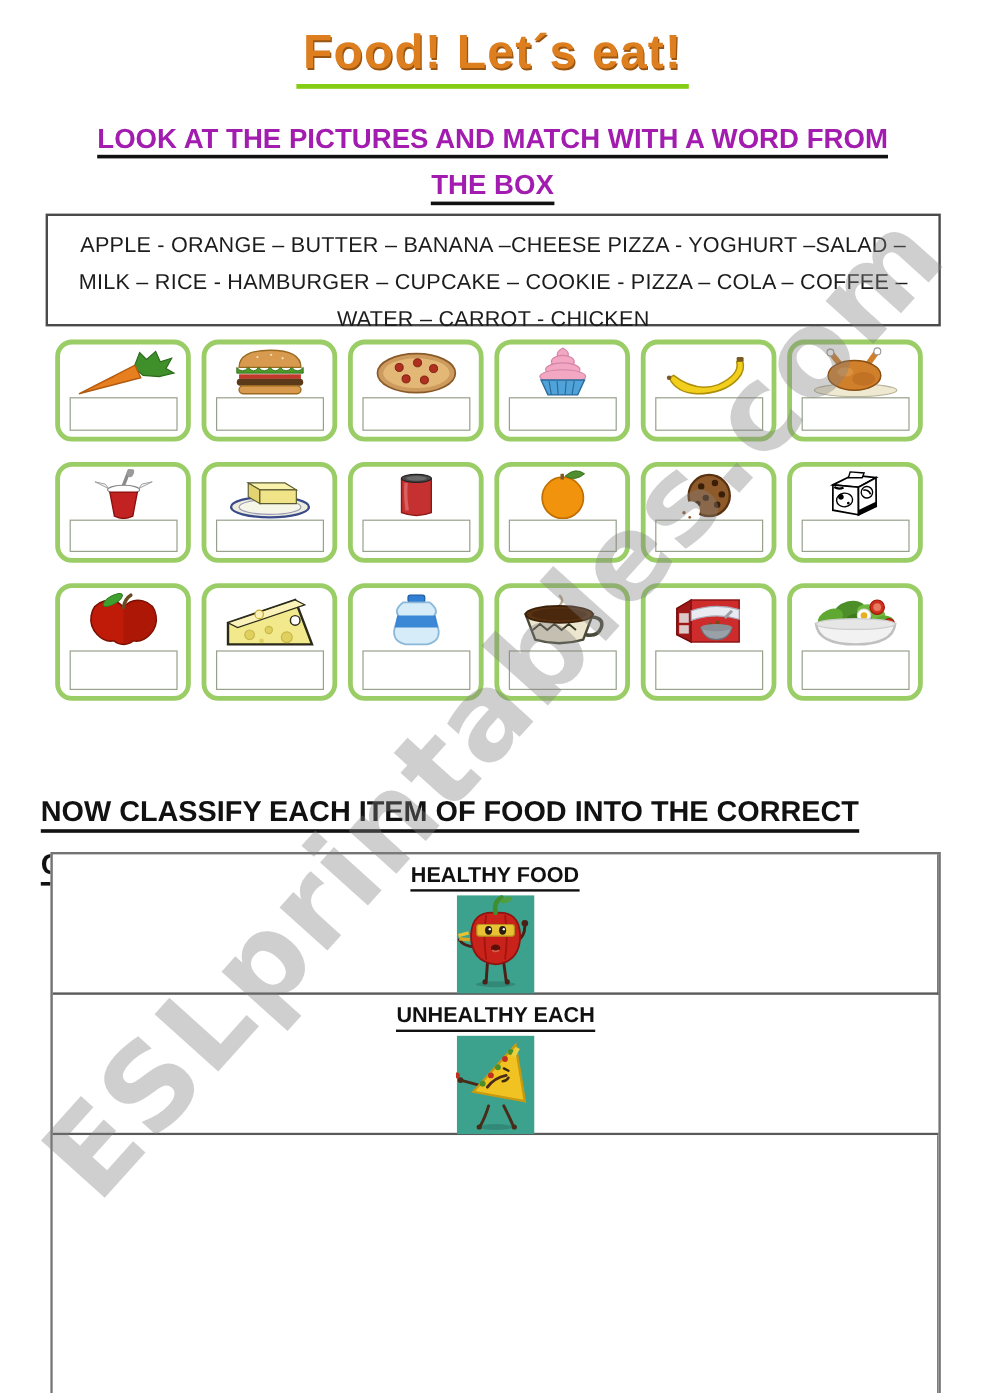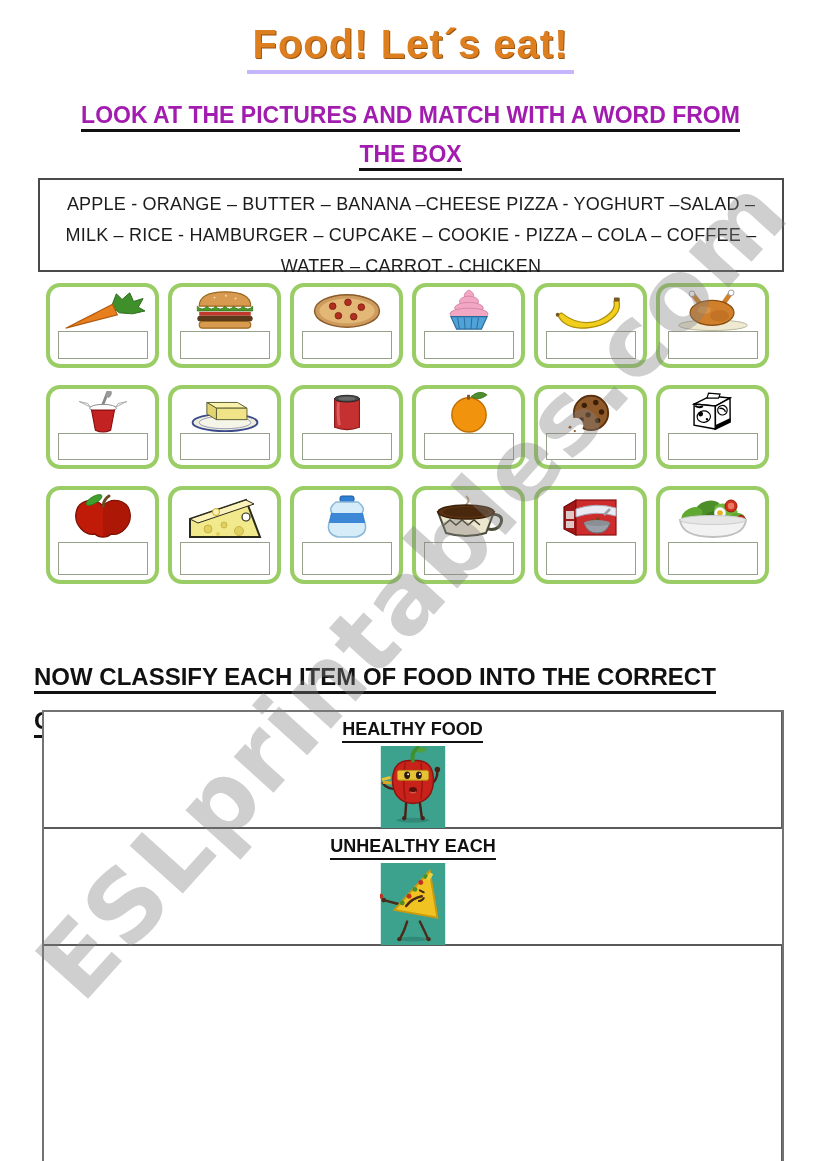--- a/index.html
+++ b/index.html
@@ -11,21 +11,21 @@
     position:absolute; top:588px; left:412px; z-index:6;
     transform:translate(-50%,-50%) rotate(-48deg);
     font-size:98px; font-weight:bold; letter-spacing:2px; white-space:nowrap;
     color:rgba(128,128,128,0.38); pointer-events:none;
     font-family:"DejaVu Sans", sans-serif;
   }
 
   .title-wrap { position:absolute; top:22px; left:0; right:0; text-align:center; z-index:2; }
   .title {
     display:inline-block; font-size:40px; font-weight:bold; color:#DD7E1F;
-    text-shadow:1px 1px 0 #9a5510; border-bottom:4px solid #c4b5fd; padding:0 6px 3px 6px;
+    text-shadow:1px 1px 0 #9a5510; border-bottom:4px solid #84cc16; padding:0 6px 3px 6px;
     letter-spacing:1px;
   }
 
   .match-heading { position:absolute; top:96px; left:0; right:0; text-align:center; z-index:2;
     font-weight:bold; font-size:23px; color:#a21caf; line-height:39px; }
   .match-heading .uline { border-bottom:3px solid #111; padding-bottom:1px; }
 
   .word-box {
     position:absolute; top:178px; left:38px; width:746px; height:94px; z-index:2;
     border:2px solid #4a4a4a; background:#fff; text-align:center;

